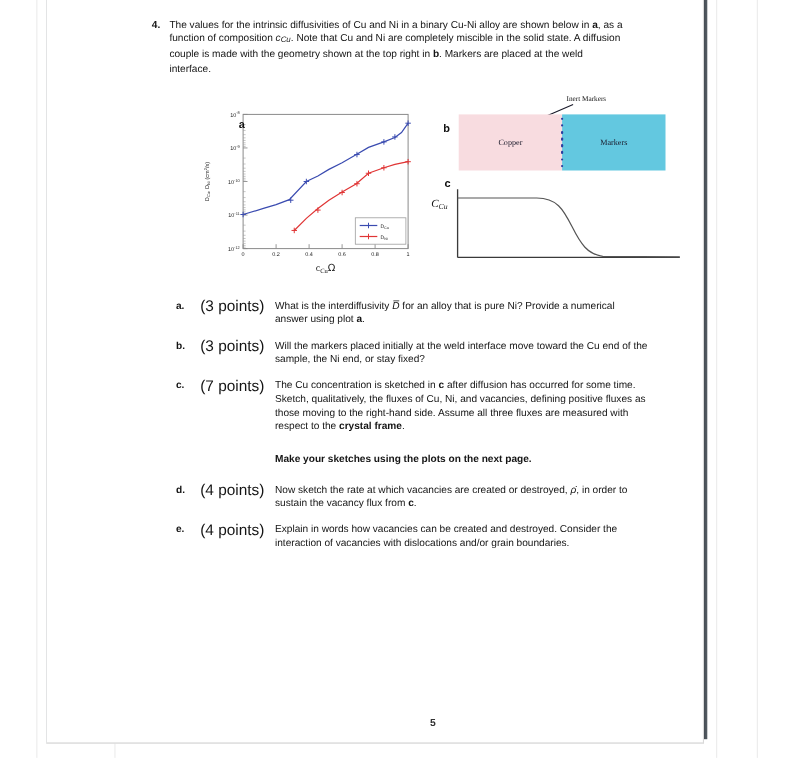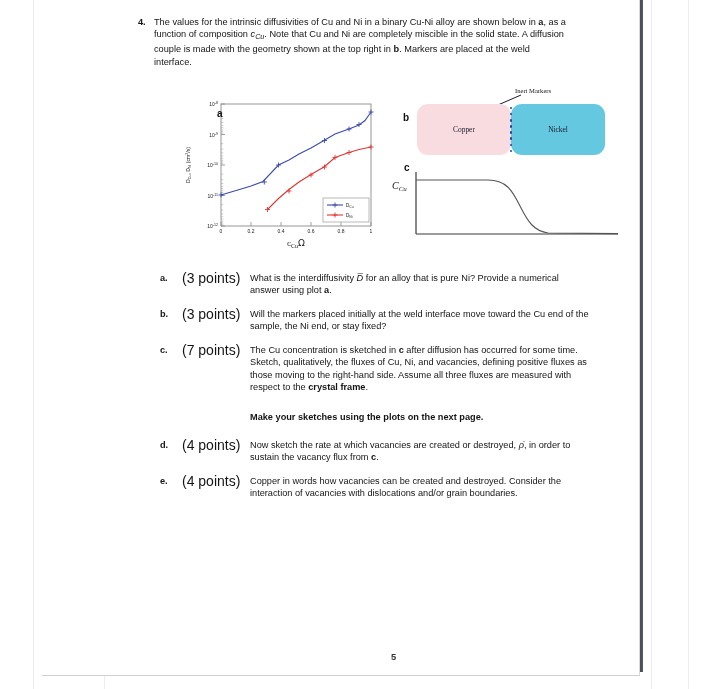--- a/index.html
+++ b/index.html
@@ -139,21 +139,20 @@
     display: flex;
   }
   .couple .half {
     height: 100%;
     display: flex;
     align-items: center;
     justify-content: center;
     font-family: "Liberation Serif", serif;
     font-size: 7.4px;
     color: #1a1a2a;
-    border-radius: 11px;
   }
   .couple .cu { width: 50%; }
   .couple .ni { width: 50%; }
   .markers-col {
     position: absolute;
     left: calc(50% - 1.5px);
     top: 1px;
     bottom: 1px;
     width: 3px;
     display: flex;
@@ -417,21 +416,21 @@
         <svg class="marker-arrow" viewBox="0 0 38 18">
           <line x1="36" y1="1" x2="6" y2="14" stroke="#1a1a2a" stroke-width="1"></line>
           <polygon points="2,16 11,12.2 9.4,15.9" fill="#1a1a2a"></polygon>
         </svg>
 
         <div class="couple">
           <div class="half cu" style="background:#f8dce0">
                 <span>Copper</span>
               </div>
           <div class="half ni" style="background:#63c8e0">
-                <span>Nickel</span>
+                <span>Markers</span>
               </div>
           <div class="markers-col">
             <i></i>
                 <i></i>
                 <i></i>
                 <i></i>
                 <i></i>
                 <i></i>
                 <i></i>
                 <i></i>
@@ -468,21 +467,21 @@
             <div class="part-text">The Cu concentration is sketched in <b>c</b> after diffusion has occurred for some time.  Sketch, qualitatively, the fluxes of Cu, Ni, and vacancies, defining positive fluxes as those moving to the right-hand side.  Assume all three fluxes are measured with respect to the <b>crystal frame</b>.<div class="part-note">Make your sketches using the plots on the next page.</div></div>
           </div>
           <div class="part">
             <div class="part-letter">d.</div>
             <div class="part-points">(4 points)</div>
             <div class="part-text">Now sketch the rate at which vacancies are created or destroyed, <i class="ital">ρ̇</i>, in order to sustain the vacancy flux from <b>c</b>.</div>
           </div>
           <div class="part">
             <div class="part-letter">e.</div>
             <div class="part-points">(4 points)</div>
-            <div class="part-text">Copper in words how vacancies can be created and destroyed.  Consider the interaction of vacancies with dislocations and/or grain boundaries.</div>
+            <div class="part-text">Explain in words how vacancies can be created and destroyed.  Consider the interaction of vacancies with dislocations and/or grain boundaries.</div>
           </div>
         </div>
 
     <div id="page-number"><span id="pn-inner">5</span></div>
 
   </div>
   </div>
 </div>
 
 </body></html>

